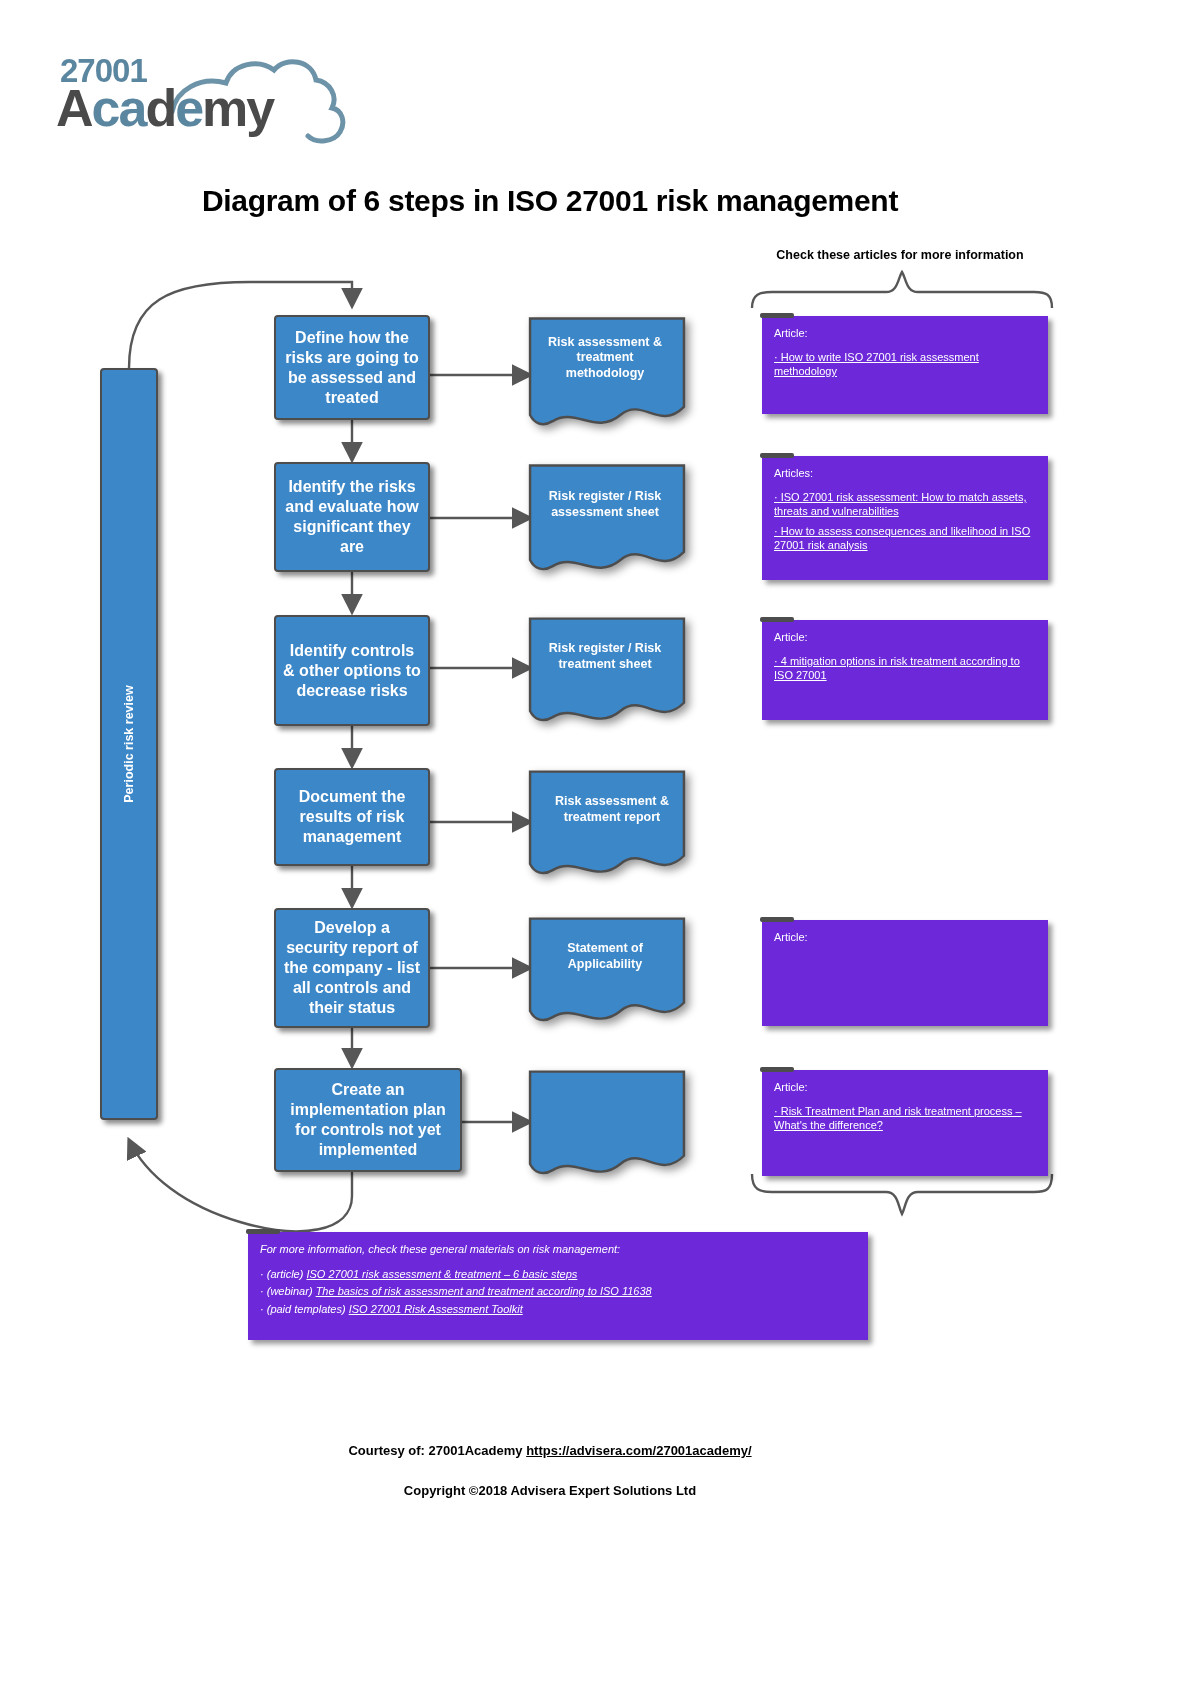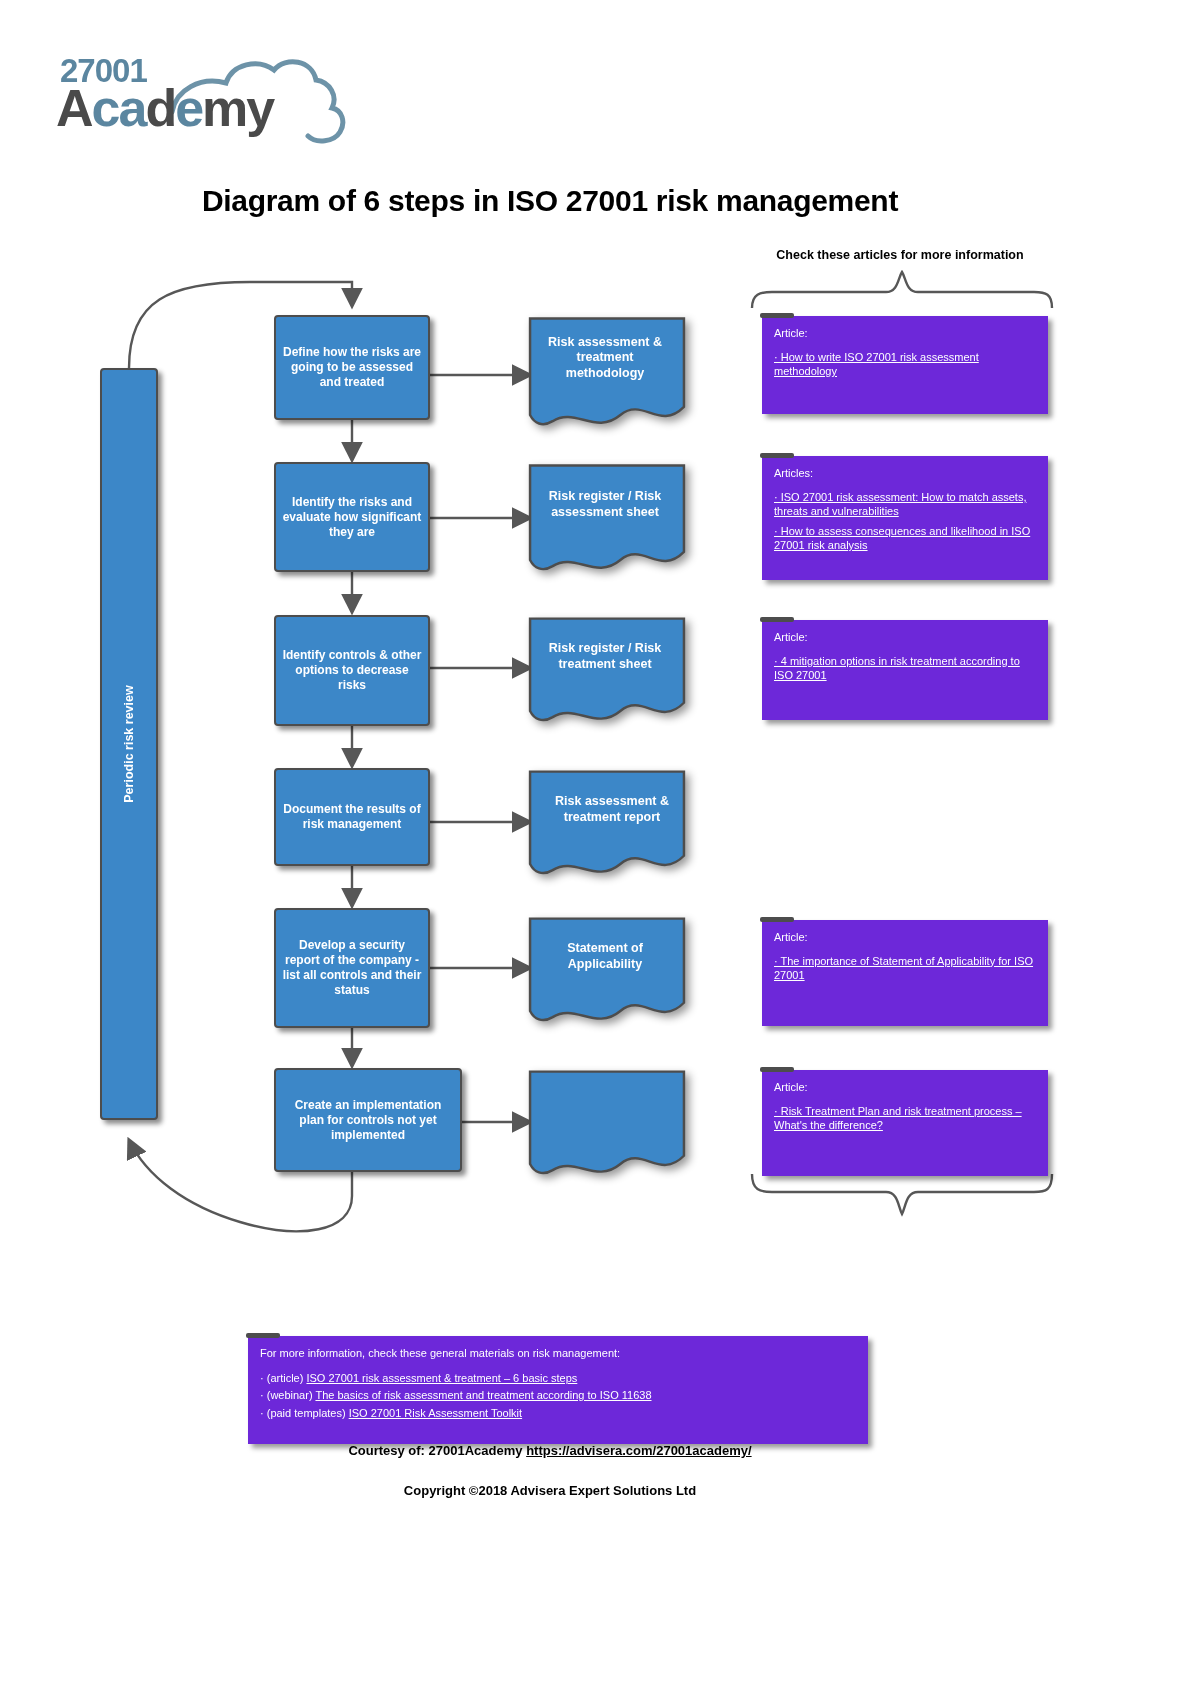--- a/index.html
+++ b/index.html
@@ -24,21 +24,21 @@
          font-size:30px;font-weight:bold;color:#000;letter-spacing:-0.3px;}
 
   
   #articles-caption{left:740px;top:248px;width:320px;text-align:center;
                     font-size:12.5px;font-weight:bold;color:#000;}
 
   
   .pbox{background:#3c87c8;border:2px solid #4d4d4d;border-radius:4px;
         box-shadow:4px 4px 5px rgba(0,0,0,.45);
         display:flex;align-items:center;justify-content:center;text-align:center;
-        color:#fff;font-weight:bold;font-size:12px;line-height:1.25;
+        color:#fff;font-weight:bold;font-size:16px;line-height:1.25;
         padding:4px 6px;box-sizing:border-box;}
 
   
   .docshape{position:absolute;}
   .docshape .lbl{position:absolute;left:0;top:0;width:100%;
         display:flex;align-items:center;justify-content:center;text-align:center;
         color:#fff;font-weight:bold;font-size:12.5px;line-height:1.25;
         padding:0 8px;box-sizing:border-box;pointer-events:none;}
 
   
@@ -55,21 +55,21 @@
          color:#fff;font-size:11px;line-height:1.32;
          padding:10px 12px 10px 12px;box-sizing:border-box;}
   .ocard .hd{margin-bottom:9px;}
   .ocard .lnk{text-decoration:underline;display:block;}
   .ocard .lnk + .lnk{margin-top:5px;}
   
   .ocard::before{content:"";position:absolute;left:-2px;top:-3px;width:34px;height:5px;
          background:#4d4d4d;border-radius:2px;}
 
   
-  #genbox{left:248px;top:1336px;width:620px;height:108px;}
+  #genbox{left:248px;top:1232px;width:620px;height:108px;font-style:italic;}
   #genbox .hd{margin-bottom:10px;}
   #genbox .row{margin-top:3px;}
   #genbox u{text-decoration:underline;}
 
   
   .foot{width:1100px;text-align:center;font-size:13px;font-weight:bold;color:#000;}
   #foot1{left:0;top:1443px;}
   #foot1 .u{text-decoration:underline;}
   #foot2{left:0;top:1483px;}
 
@@ -203,21 +203,20 @@
   <span class="lnk">·  How to assess  consequences and likelihood in ISO 27001 risk analysis</span>
 </div>
 
 <div class="abs ocard" style="left:762px;top:620px;width:286px;height:100px;">
   <div class="hd">Article:</div>
   <span class="lnk">· 4 mitigation options in risk treatment according to ISO 27001</span>
 </div>
 
 <div class="abs ocard" style="left:762px;top:920px;width:286px;height:106px;">
   <div class="hd">Article:</div>
-  <span class="lnk">· The importance of Statement of Applicability for ISO 27001</span>
 </div>
 
 <div class="abs ocard" style="left:762px;top:1070px;width:286px;height:106px;">
   <div class="hd">Article:</div>
   <span class="lnk">· Risk Treatment Plan and risk treatment process – What's the difference?</span>
 </div>
 
 <div class="abs ocard" id="genbox">
   <div class="hd">For more information, check these general materials on risk management:</div>
   <div class="row"><span>· (article) </span><u>ISO 27001 risk assessment &amp; treatment – 6 basic steps</u></div>

